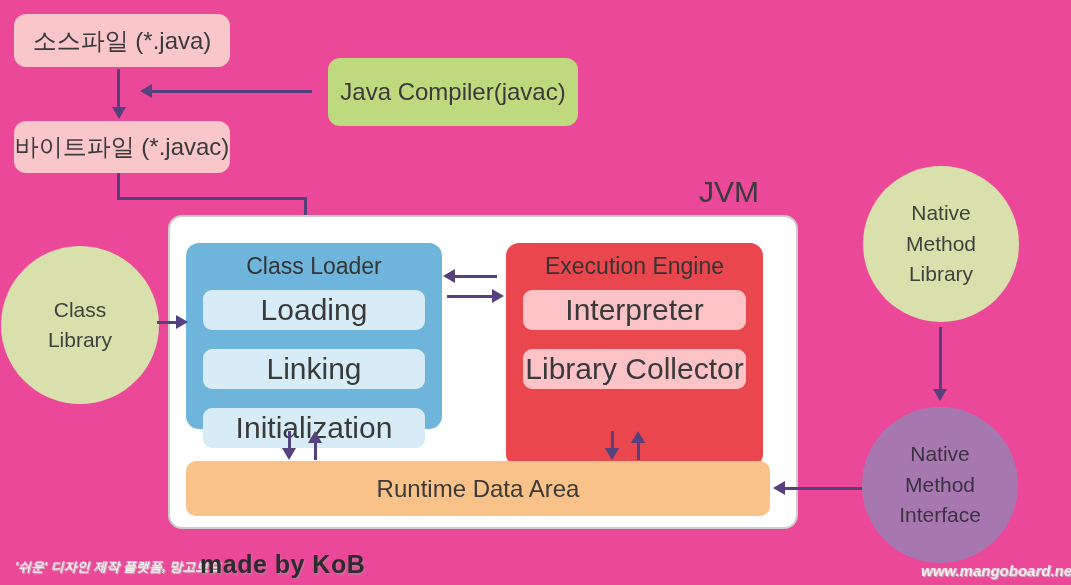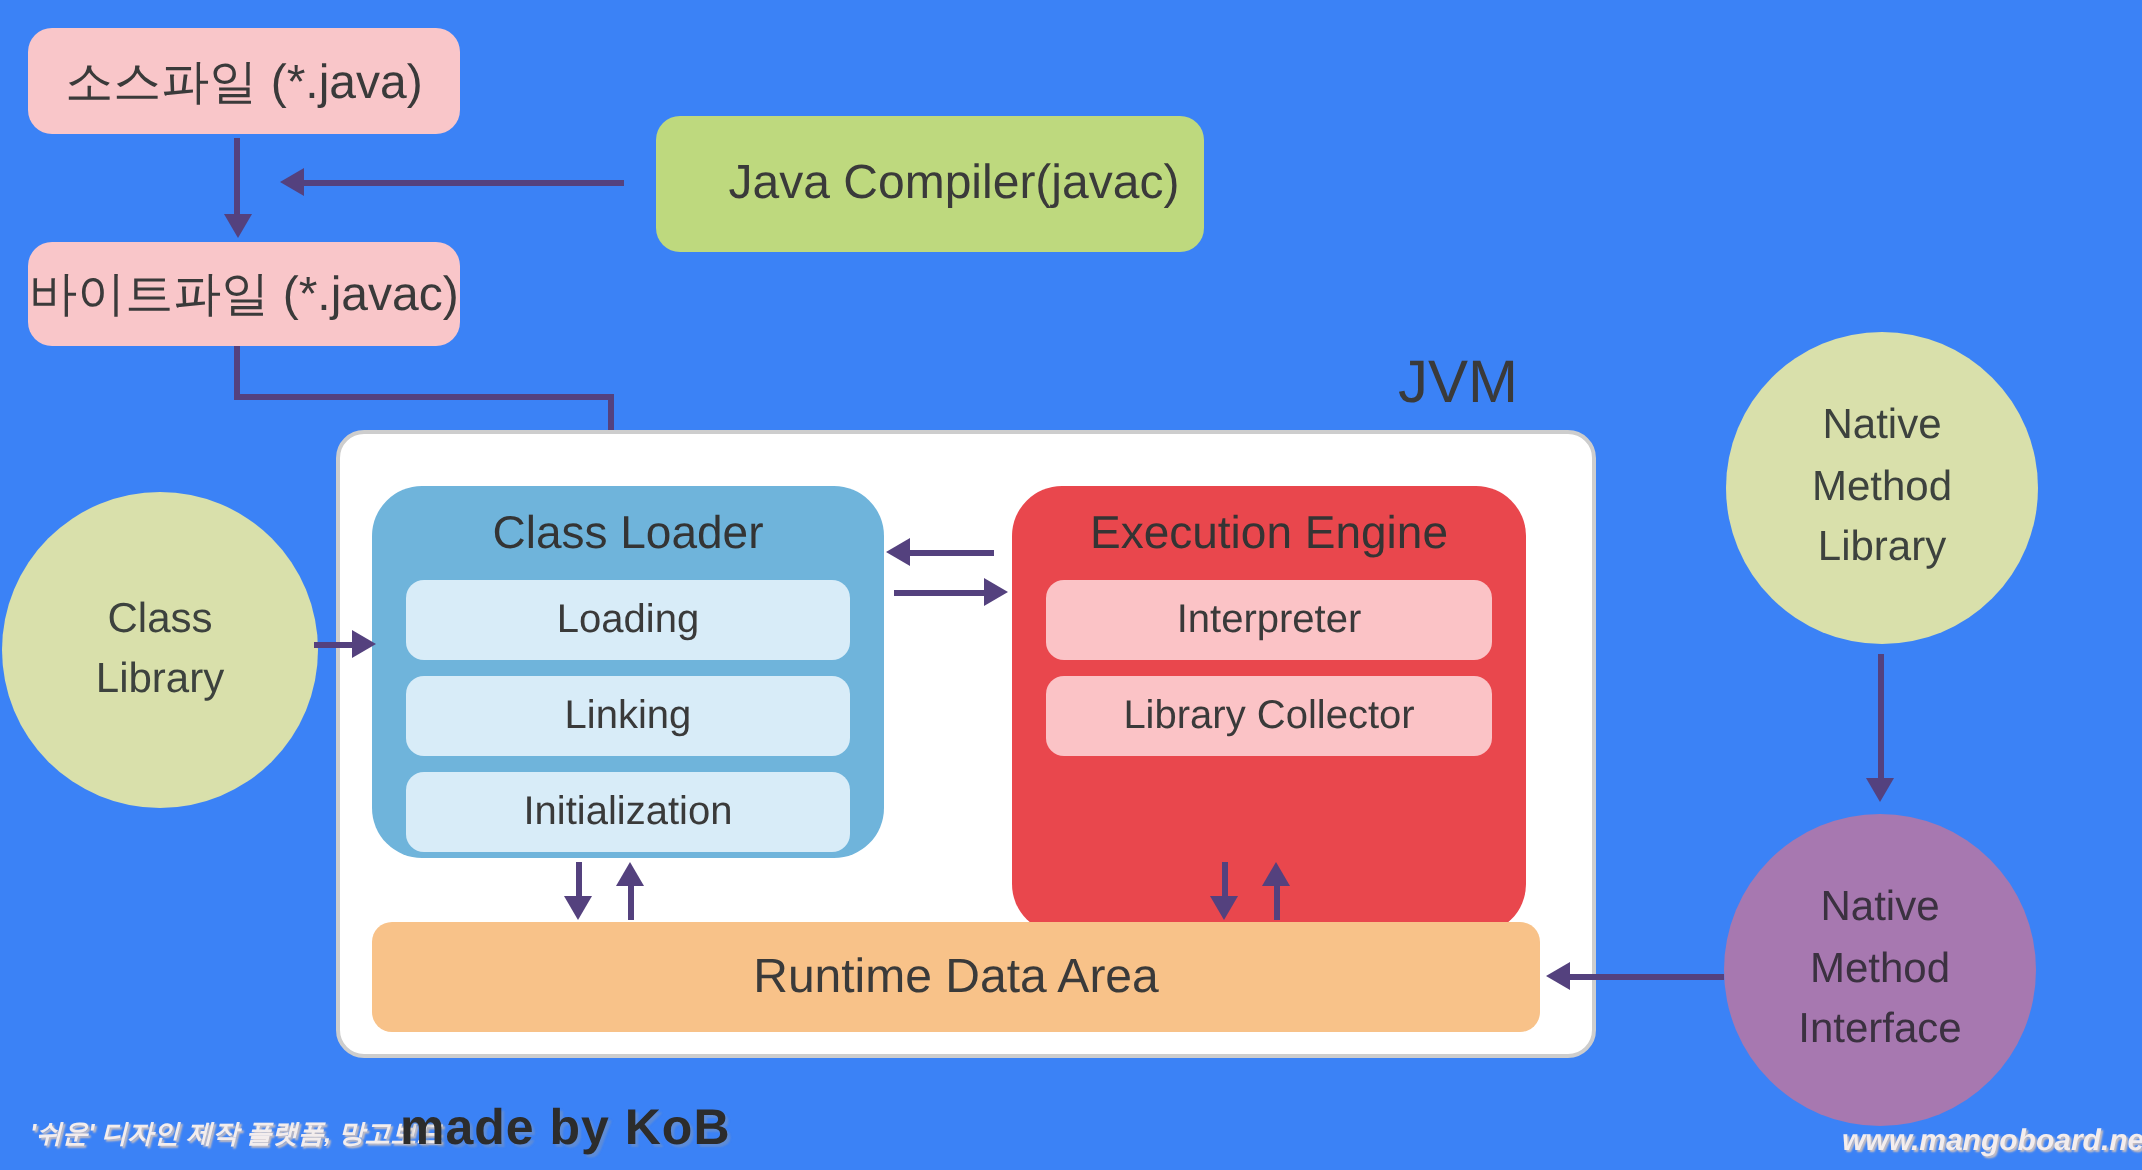--- a/index.html
+++ b/index.html
@@ -1,38 +1,38 @@
 <!DOCTYPE html>
 <html><head>
 <meta charset="utf-8">
 <title>JVM Architecture Diagram</title>
 <style>
   html,body{margin:0;padding:0;background:#ffffff;}
   #stage{
-    position:relative;width:1071px;height:585px;background:#3b82f6;overflow:hidden;
+    position:relative;width:1071px;height:585px;background:#ec4899;overflow:hidden;
     font-family:"Liberation Sans","DejaVu Sans",sans-serif;color:#3a3a3a;
   }
   .abs{position:absolute;}
   
   .pill{display:flex;align-items:center;justify-content:center;border-radius:12px;}
   .pink{background:#f9c6c9;}
   .green{background:#bed97e;}
   .orange{background:#f8c289;}
   .node-text{font-size:24px;color:#3a3a3a;white-space:nowrap;}
   
   .jvm-box{border:2px solid #cdcdcd;border-radius:14px;background:#ffffff;}
   .jvm-label{font-size:30px;color:#3a3a3a;}
   
-  .panel{border-radius:25px;}
+  .panel{border-radius:13px;}
   .panel-blue{background:#6fb4db;}
   .panel-red{background:#e9474d;}
   .panel-title{height:47px;display:flex;align-items:center;justify-content:center;
     font-size:23px;color:#343434;}
-  .subbox{height:40px;margin:0 17px 8px 17px;border-radius:9px;
-    display:flex;align-items:center;justify-content:center;font-size:20px;color:#3a3a3a;}
+  .subbox{height:40px;margin:0 17px 19px 17px;border-radius:9px;
+    display:flex;align-items:center;justify-content:center;font-size:30px;color:#3a3a3a;}
   .subbox-blue{background:#d8ecf8;}
   .subbox-red{background:#fbc3c6;}
   
   .circle{border-radius:50%;display:flex;align-items:center;justify-content:center;
     text-align:center;font-size:21px;line-height:1.45;color:#3d423e;}
   .circle-green{background:#d9e0ab;}
   .circle-purple{background:#a778b0;color:#3b3140;}
   
   .shaft{position:absolute;background:#54417e;}
   .head{position:absolute;width:0;height:0;}
@@ -54,21 +54,21 @@
 
   <div class="abs pill pink" style="left:14px;top:14px;width:216px;height:53px;">
     <span class="node-text">소스파일 (*.java)</span>
   </div>
 
   <div>
     <div class="shaft" style="left:117px;top:69px;width:3px;height:39px;"></div>
     <div class="head head-down" style="left:112px;top:107px;"></div>
   </div>
 
-  <div class="abs pill green" style="left:328px;top:58px;width:250px;height:68px;padding-left:24px;">
+  <div class="abs pill green" style="left:328px;top:58px;width:250px;height:68px;">
     <span class="node-text">Java Compiler(javac)</span>
   </div>
 
   <div>
     <div class="shaft" style="left:152px;top:90px;width:160px;height:3px;"></div>
     <div class="head head-left" style="left:140px;top:84px;"></div>
   </div>
 
   <div class="abs pill pink" style="left:14px;top:121px;width:216px;height:52px;">
     <span class="node-text">바이트파일 (*.javac)</span>

